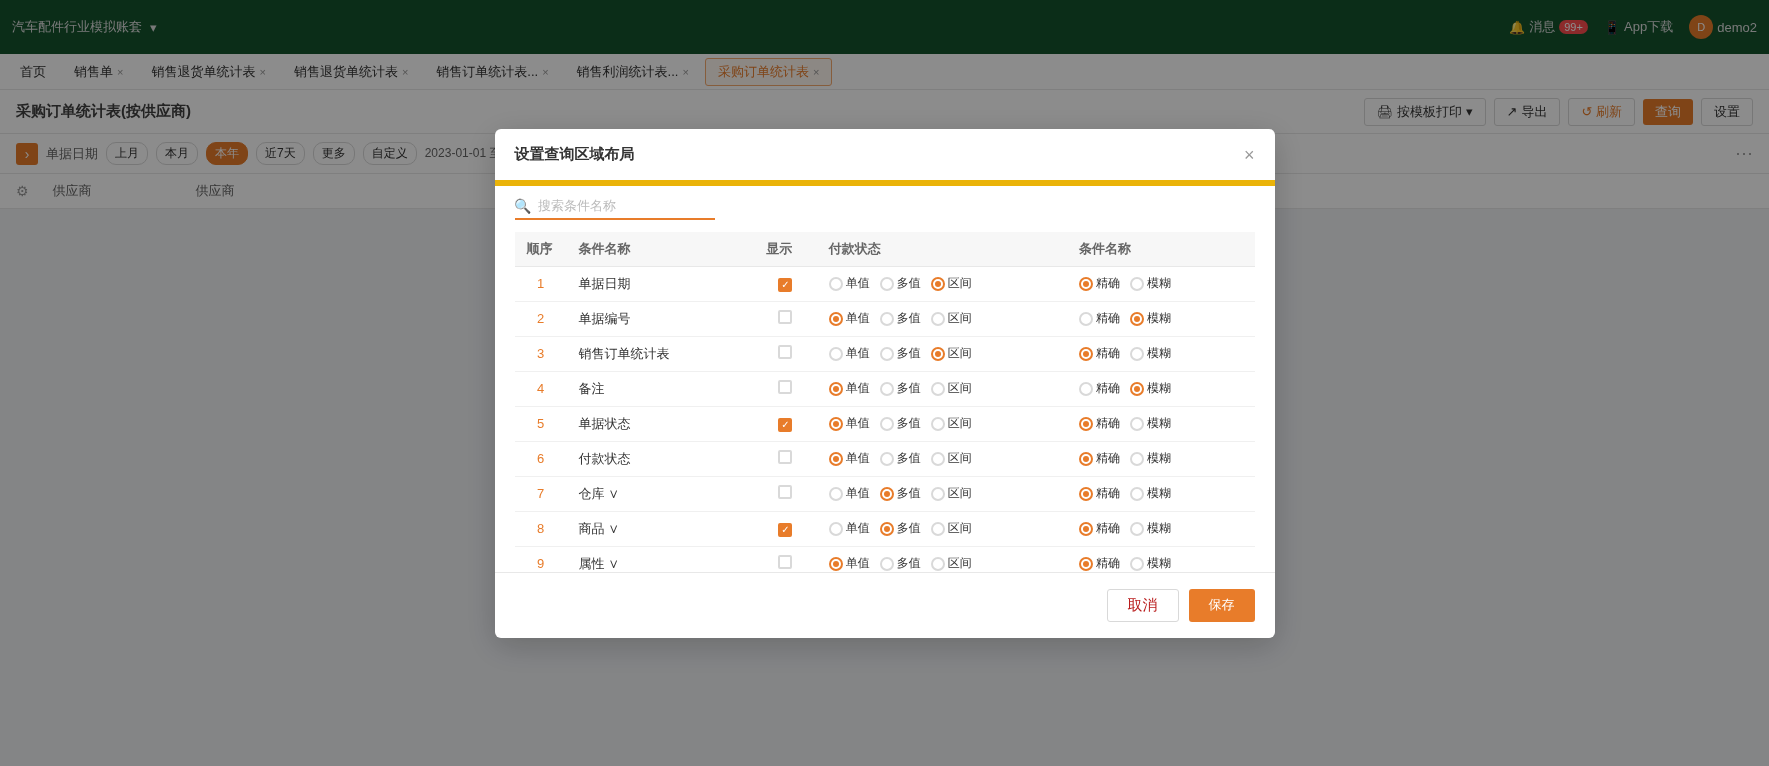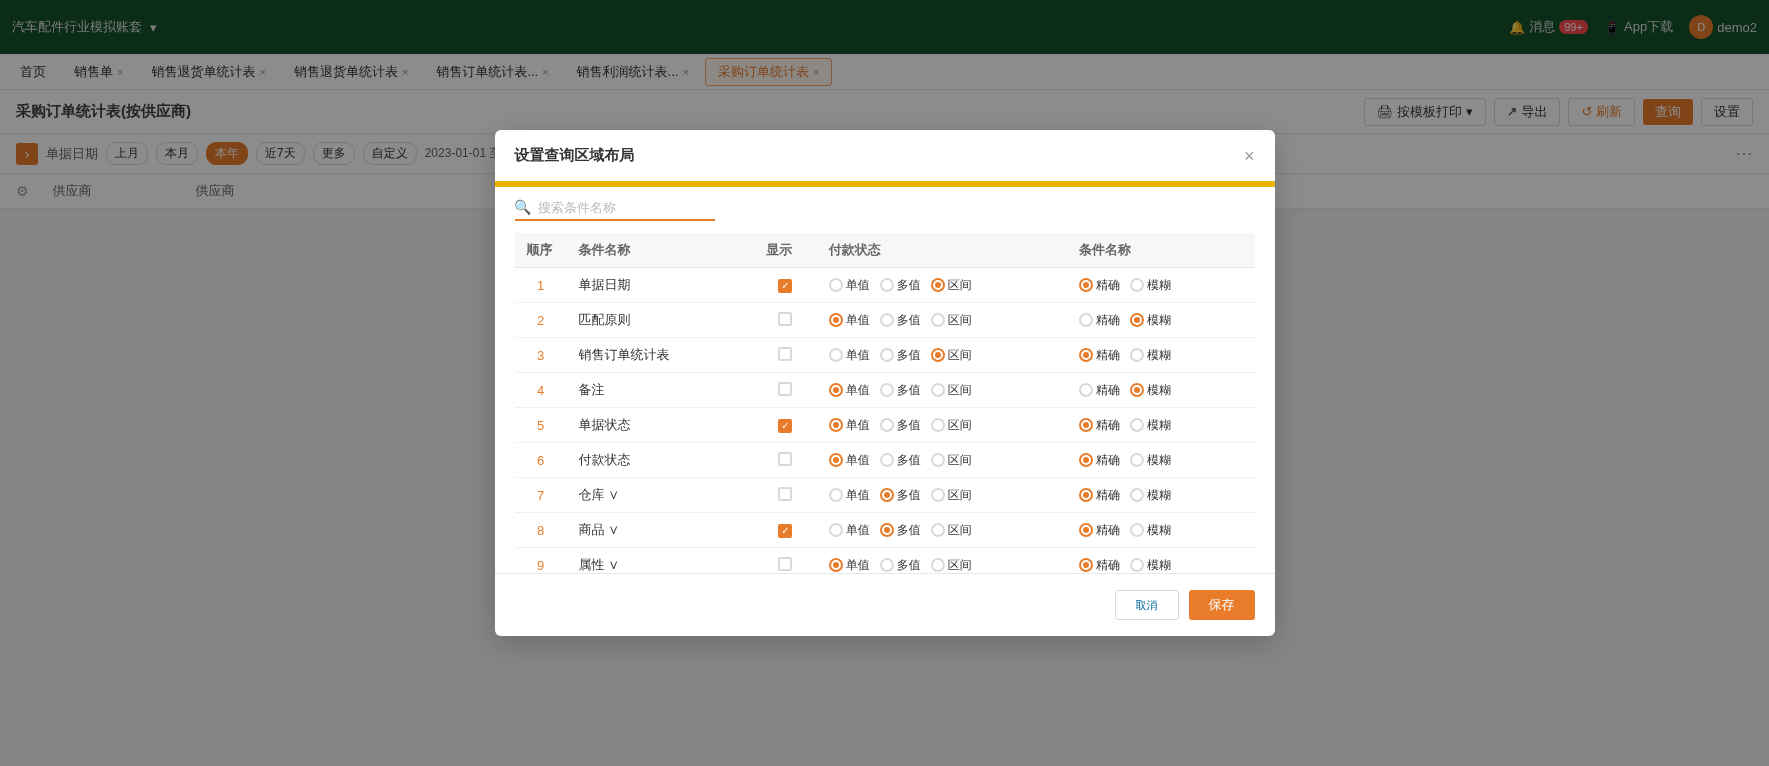--- a/index.html
+++ b/index.html
@@ -249,25 +249,25 @@
     .modal-footer {
       padding: 16px 20px;
       border-top: 1px solid #e8e8e8;
       display: flex;
       justify-content: flex-end;
       gap: 10px;
     }
     .btn-cancel {
       border: 1px solid #d9d9d9;
       background: #fff;
-      color: #0369a1;
+      color: #b91c1c;
       padding: 6px 20px;
       border-radius: 3px;
       cursor: pointer;
-      font-size: 11px;
+      font-size: 15px;
     }
     .btn-save {
       background: #e87c2a;
       color: #fff;
       border: none;
       padding: 6px 20px;
       border-radius: 3px;
       cursor: pointer;
       font-size: 13px;
     }
@@ -433,21 +433,21 @@
                     </label>
                     <label class="radio-item">
                       <span class="radio-circle"></span>
                       <span class="radio-label">模糊</span>
                     </label>
                   </div>
                 </td>
               </tr>
               <tr>
                 <td class="col-order" style="color: rgb(232, 124, 42); text-align: center;">2</td>
-                <td class="col-name">匹配原则</td>
+                <td class="col-name">单据编号</td>
                 <td class="col-display" style="text-align: center;"><span class="checkbox-wrap"></span></td>
                 <td class="col-type">
                   <div class="radio-group">
                     <label class="radio-item">
                       <span class="radio-circle checked"></span>
                       <span class="radio-label">单值</span>
                     </label>
                     <label class="radio-item">
                       <span class="radio-circle"></span>
                       <span class="radio-label">多值</span>

